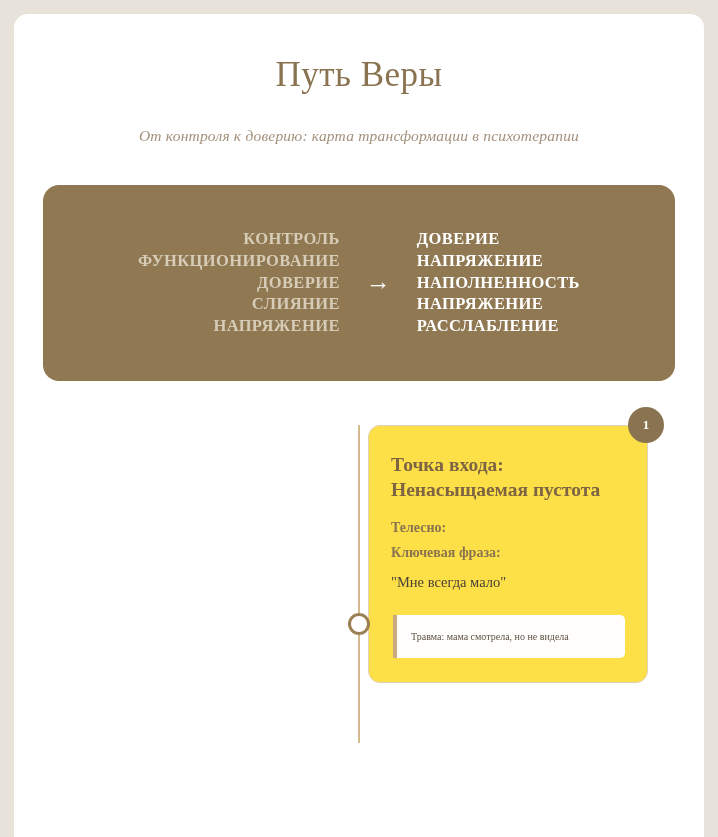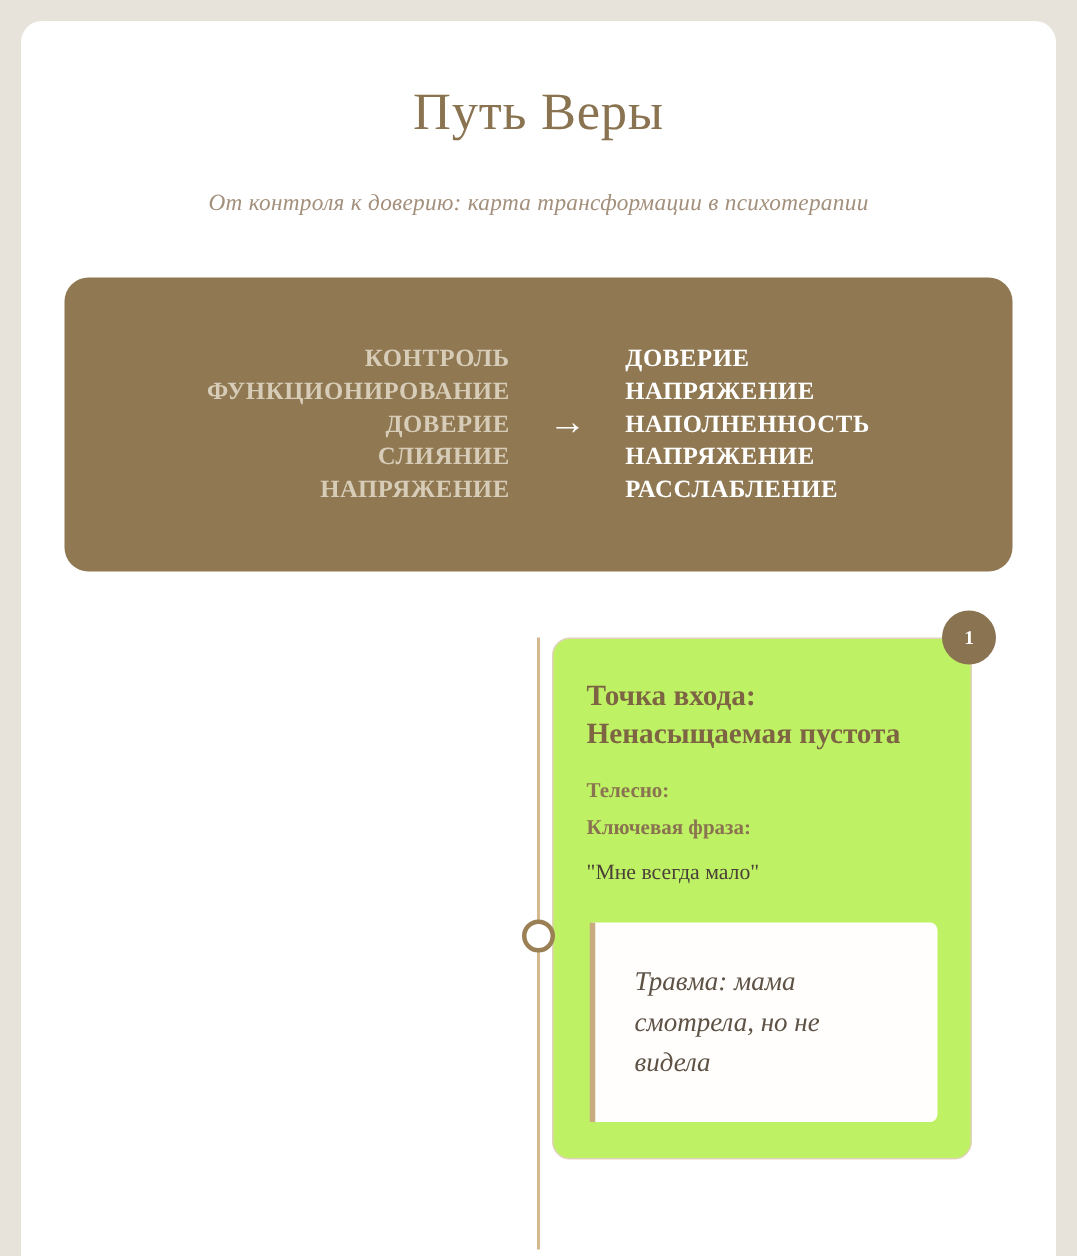--- a/index.html
+++ b/index.html
@@ -121,21 +121,21 @@
     z-index: 3;
   }
   .card-wrap {
     position: relative;
     margin-left: 10px;
     width: 280px;
     margin-top: 26px;
   }
   .card {
     position: relative;
-    background: #bef264;
+    background: #fde047;
     border: 1px solid #e0d2b9;
     border-radius: 12px;
     padding: 26px 22px 24px 22px;
     box-sizing: border-box;
     z-index: 1;
   }
   .card-badge {
     position: absolute;
     right: -16px;
     top: -18px;
@@ -174,23 +174,22 @@
     margin-bottom: 20px;
   }
   .note-box {
     background: #fffefc;
     border-left: 4px solid #c8ab7e;
     border-radius: 0 5px 5px 0;
     padding: 14px 16px 14px 14px;
     margin-left: 2px;
   }
   .note-text {
-    margin: 12px;
-    font-style: italic;
-    font-size: 18px;
+    margin: 0;
+    font-size: 10px;
     color: #5d5245;
     line-height: 1.5;
   }
 </style>
 </head>
 <body>
 
 <div class="page-frame">
 
   <div class="header">

